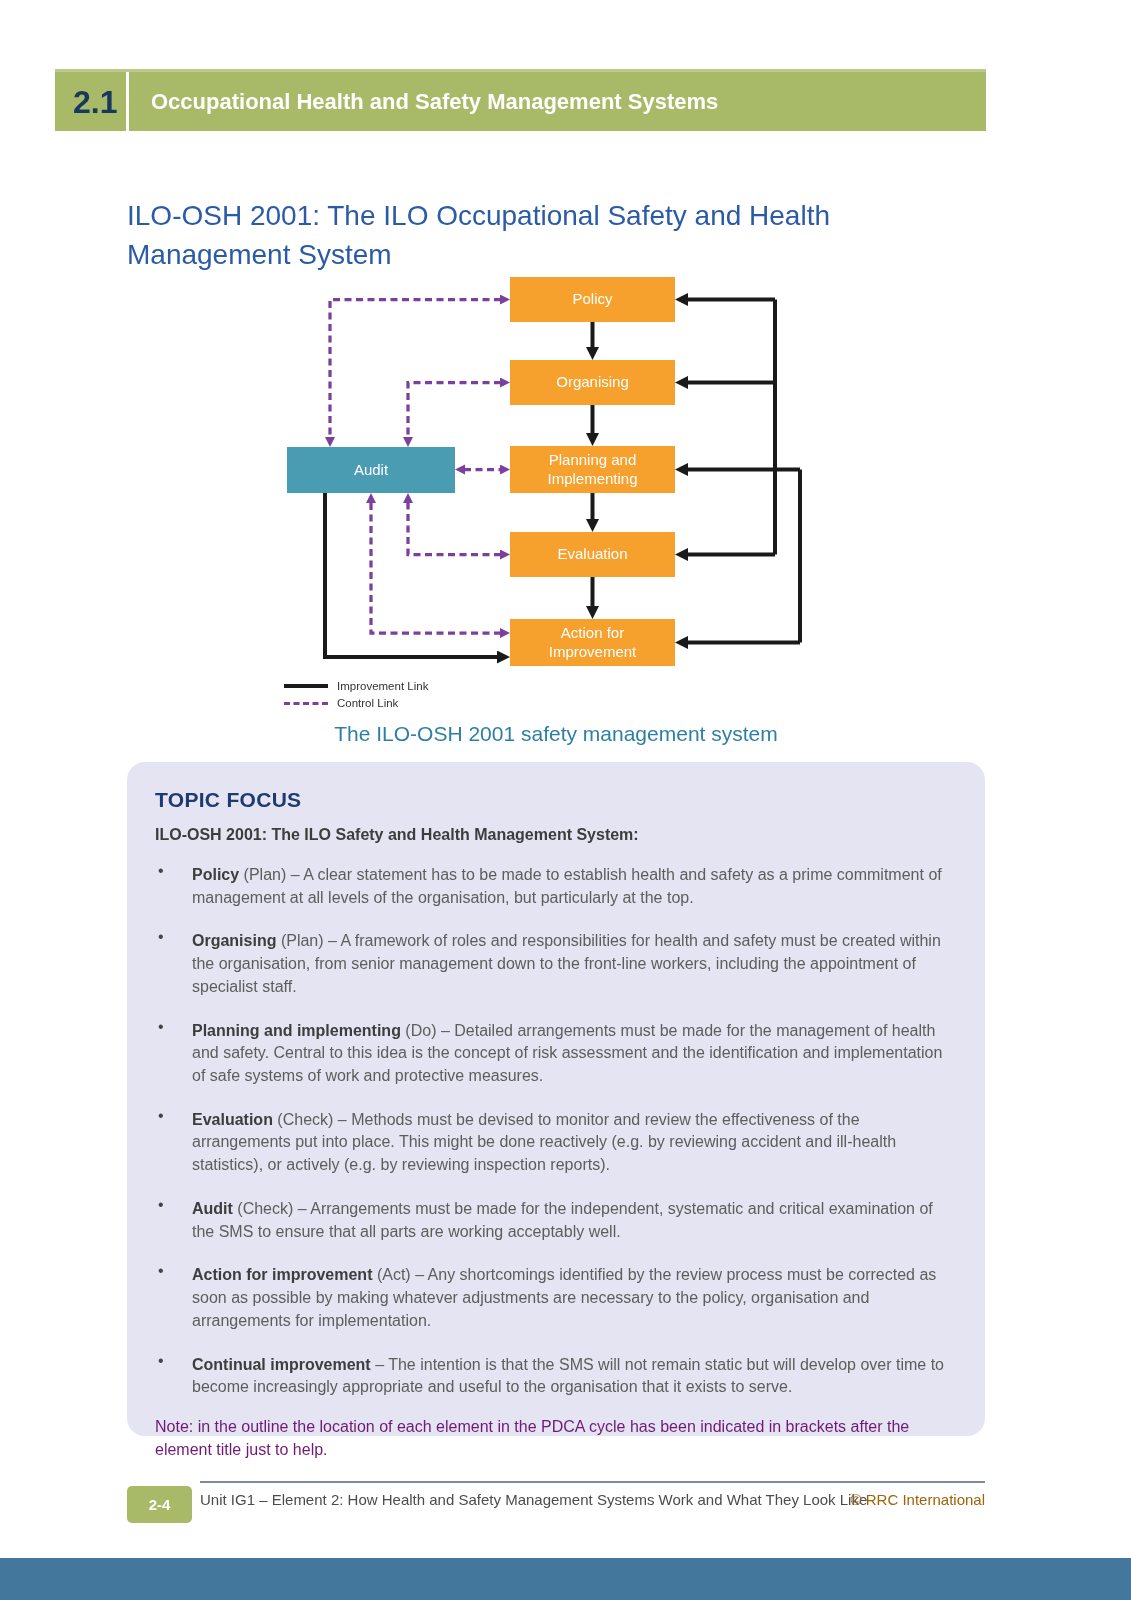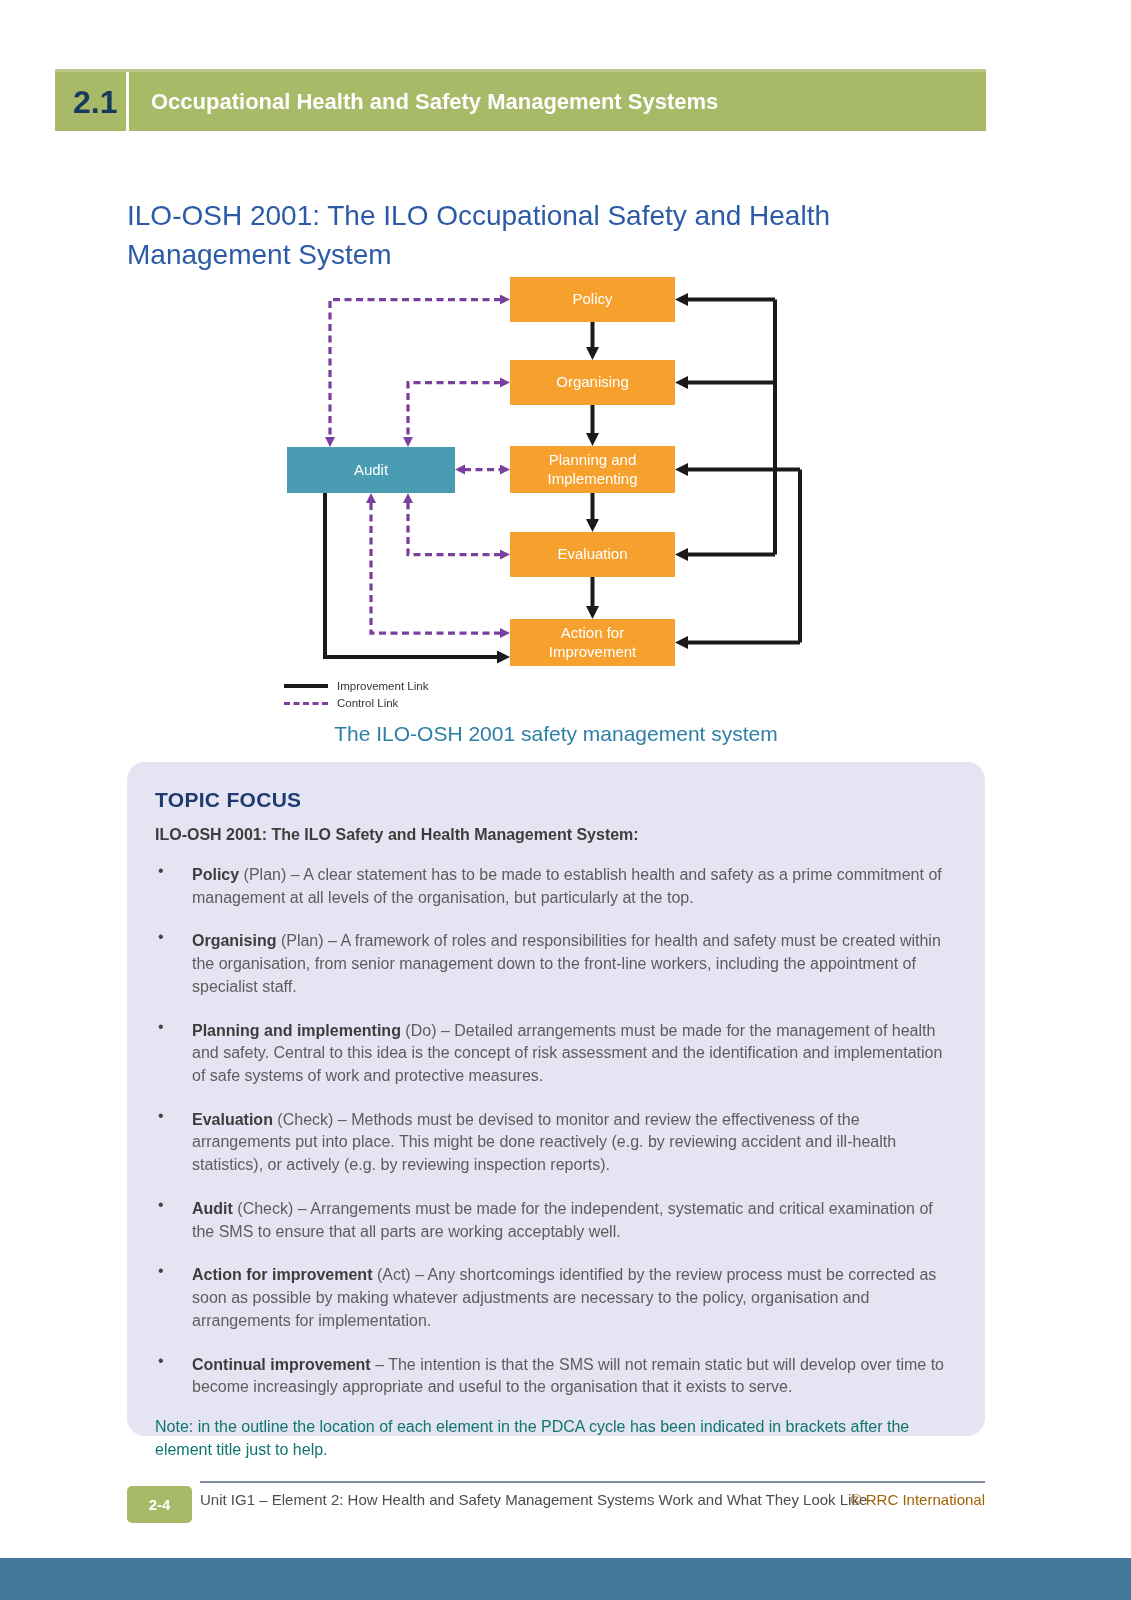--- a/index.html
+++ b/index.html
@@ -46,21 +46,21 @@
   
   .topic-panel { position:absolute; left:127px; top:762px; width:858px; height:674px;
                  background:#e4e4f2; border-radius:18px; box-sizing:border-box;
                  padding:26px 30px 0 28px; }
   .tf-title { margin:0 0 14px 0; font-size:21px; font-weight:bold; color:#1e3a6e; letter-spacing:0.3px; }
   .tf-sub   { margin:0 0 16px 0; font-size:16px; font-weight:bold; color:#3d3d3d; }
   .bullet { display:flex; margin-bottom:13px; }
   .dot { flex:0 0 30px; width:30px; color:#444444; font-size:16px; line-height:1.42; padding-left:3px; }
   .bullet p { margin:4px; font-size:16px; line-height:1.42; color:#5d5d5d; }
   .bullet strong { color:#3d3d3d; }
-  .note { margin:4px 0 0 0; font-size:16px; line-height:1.42; color:#0f766e; }
+  .note { margin:4px 0 0 0; font-size:16px; line-height:1.42; color:#701a75; }
 
   
   .footer-rule { position:absolute; left:200px; top:1481px; width:785px; height:2px; background:#7d8aa0; }
   .page-tab { position:absolute; left:127px; top:1486px; width:65px; height:37px; background:#a8ba68;
               border-radius:5px; color:#ffffff; font-size:15px; font-weight:bold;
               display:flex; align-items:center; justify-content:center; }
   .footer-text { position:absolute; left:200px; top:1491px; font-size:15px; color:#4c4c4c; }
   .footer-copy { position:absolute; right:146px; top:1491px; font-size:15px; color:#a16207; }
   .bottom-band { position:absolute; left:0; bottom:0; width:100%; height:42px; background:#43789c; }
 </style>

